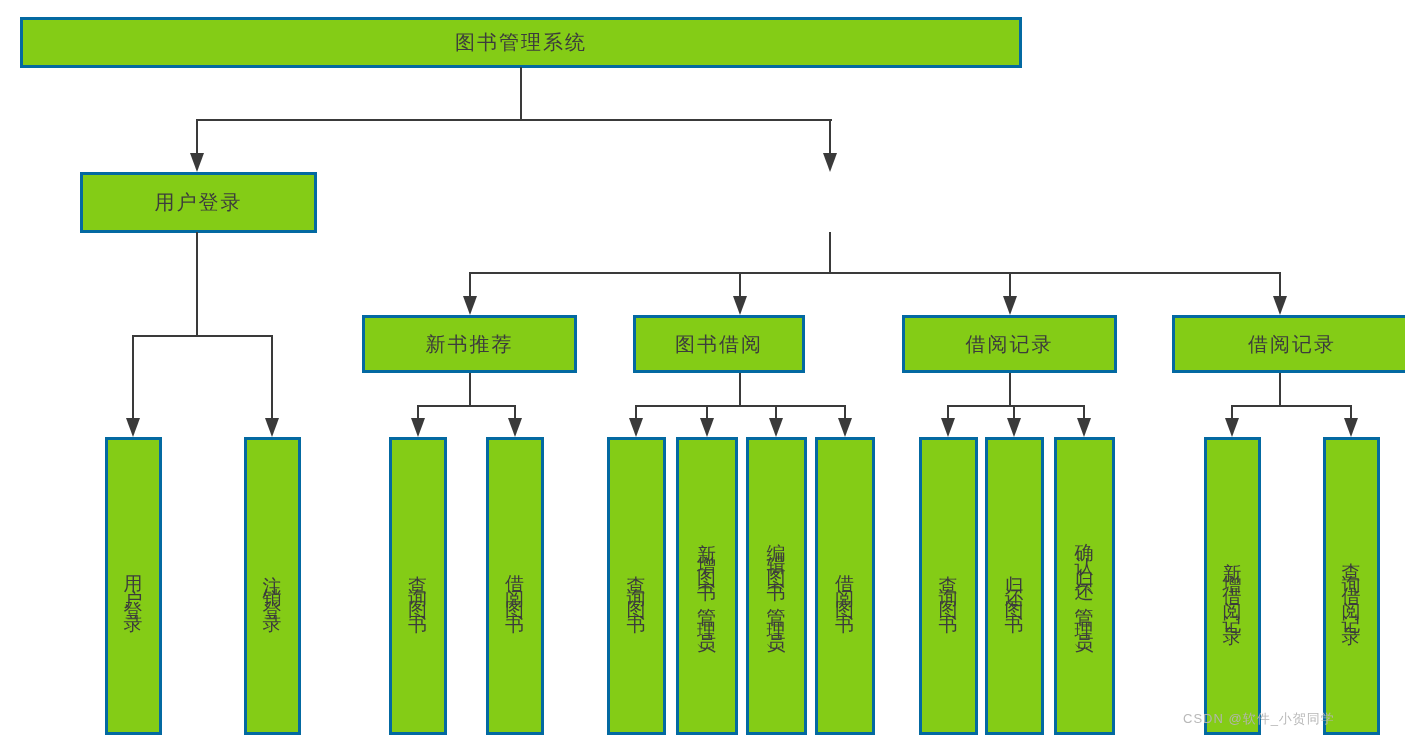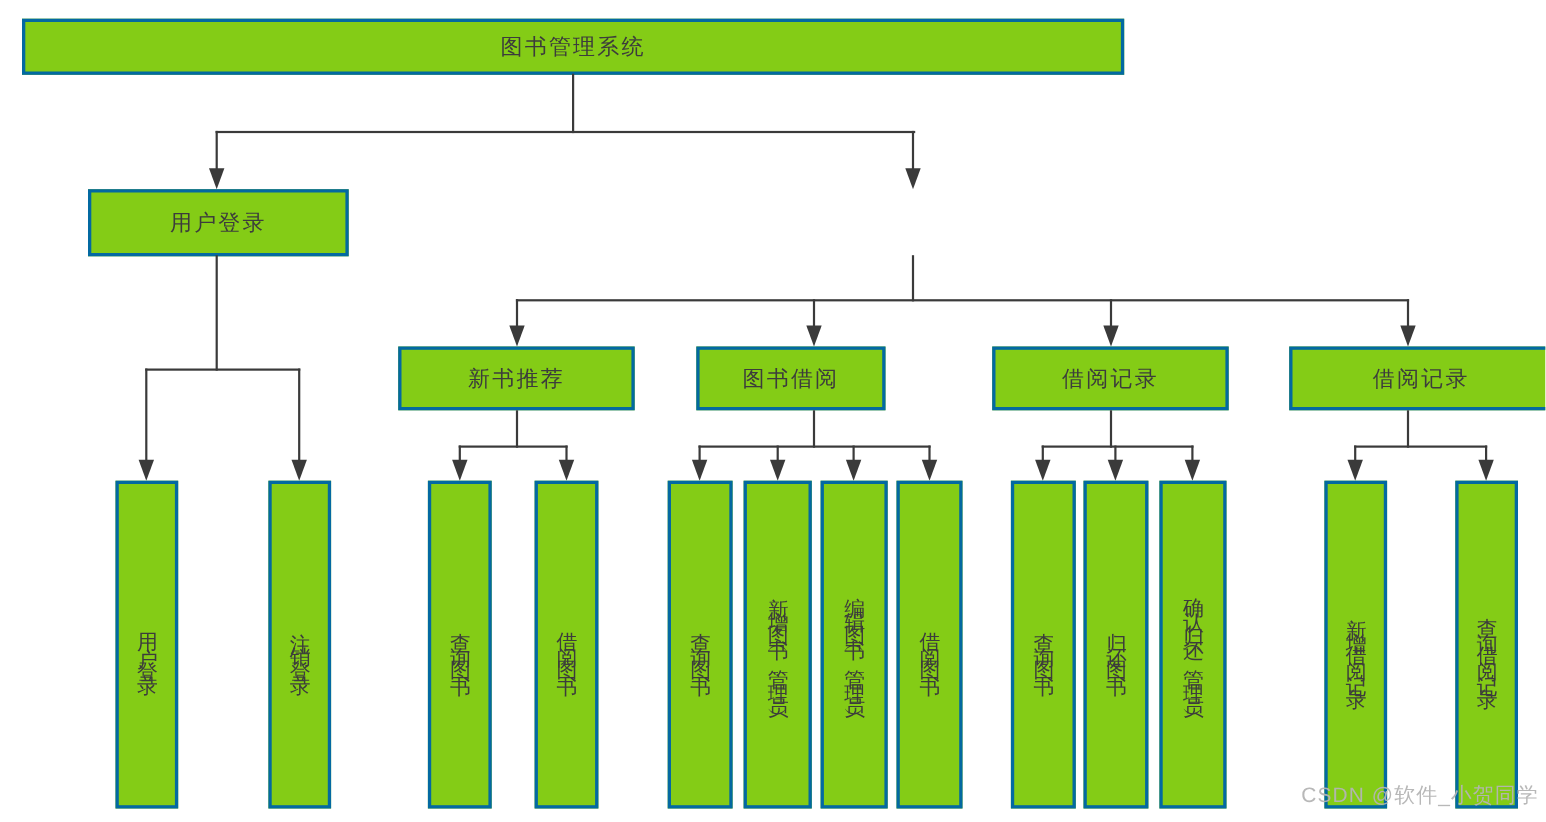--- a/index.html
+++ b/index.html
@@ -17,21 +17,21 @@
     writing-mode:vertical-rl;text-orientation:upright;
     font-size:19px;letter-spacing:13px;line-height:1;
   }
   .line{position:absolute;background:#3a3a3a;}
   .arrow{
     position:absolute;width:0;height:0;
     border-left:7px solid transparent;border-right:7px solid transparent;
     border-top:19px solid #3a3a3a;
   }
   .watermark{
-    position:absolute;left:1183px;top:710px;font-size:19px;color:rgba(180,180,180,0.95);
+    position:absolute;left:1183px;top:710px;font-size:13px;color:rgba(180,180,180,0.95);
     letter-spacing:1px;z-index:5;white-space:nowrap;
   }
 </style>
 </head>
 <body>
 
 <div id="stage">
 
   <div class="box hbox" style="left:20px;top:17px;width:1002px;height:51px;">
     <span>图书管理系统</span>

